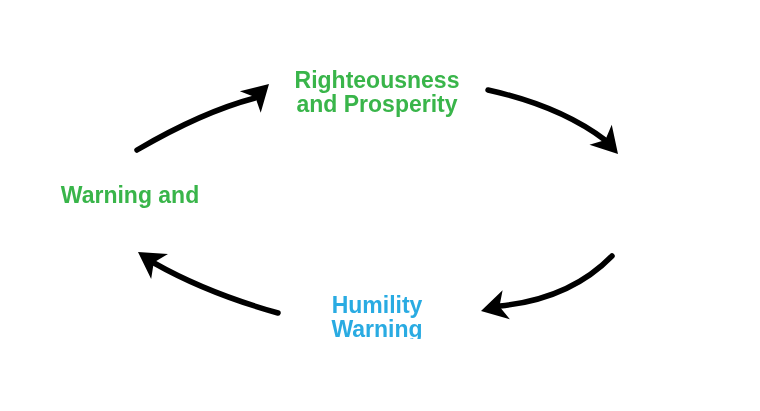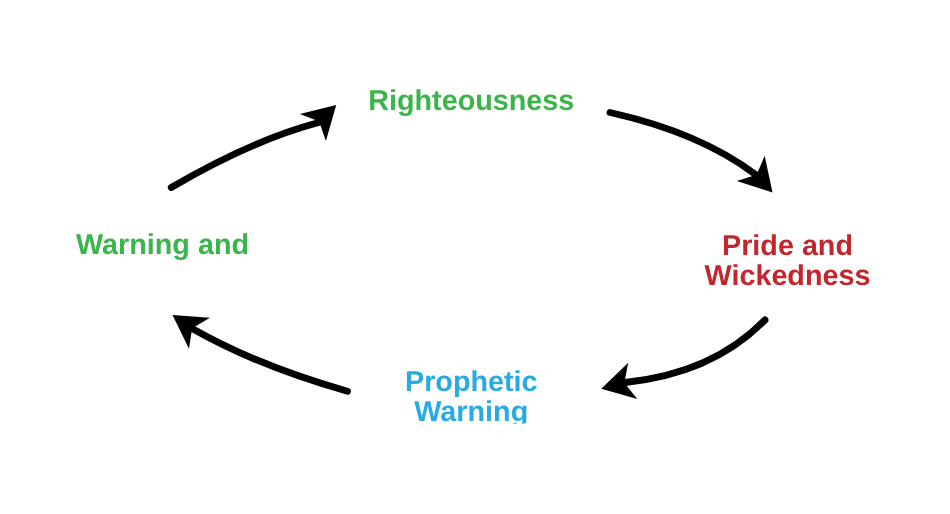--- a/index.html
+++ b/index.html
@@ -70,29 +70,26 @@
       <g>
         <path class="arrow-curve" d="M 278 313 Q 207 293 154 263" fill="none"></path>
         <path class="arrow-head" d="M 0 0 L -26 15 L -19 0 L -26 -15 Z" transform="translate(138,252) rotate(-146)"></path>
       </g>
 
     </g>
   </svg>
 
   <div class="node-label" style="left: 377px; top: 68px; color: rgb(57, 181, 74);">
     <span>Righteousness</span>
+    <span>and Prosperity</span>
   </div>
 
-  <div class="node-label" style="left: 630px; top: 184px; color: rgb(193, 39, 45);">
-    <span>Pride and</span>
-    <span>Wickedness</span>
-  </div>
 
   <div class="node-label" style="left: 377px; top: 293px; color: rgb(41, 171, 226);">
-    <span>Prophetic</span>
+    <span>Humility</span>
     <span>Warning</span>
   </div>
 
   <div class="node-label" style="left: 130px; top: 183px; color: rgb(57, 181, 74);">
     <span>Warning and</span>
   </div>
 
 </div>
 
 </body></html>

